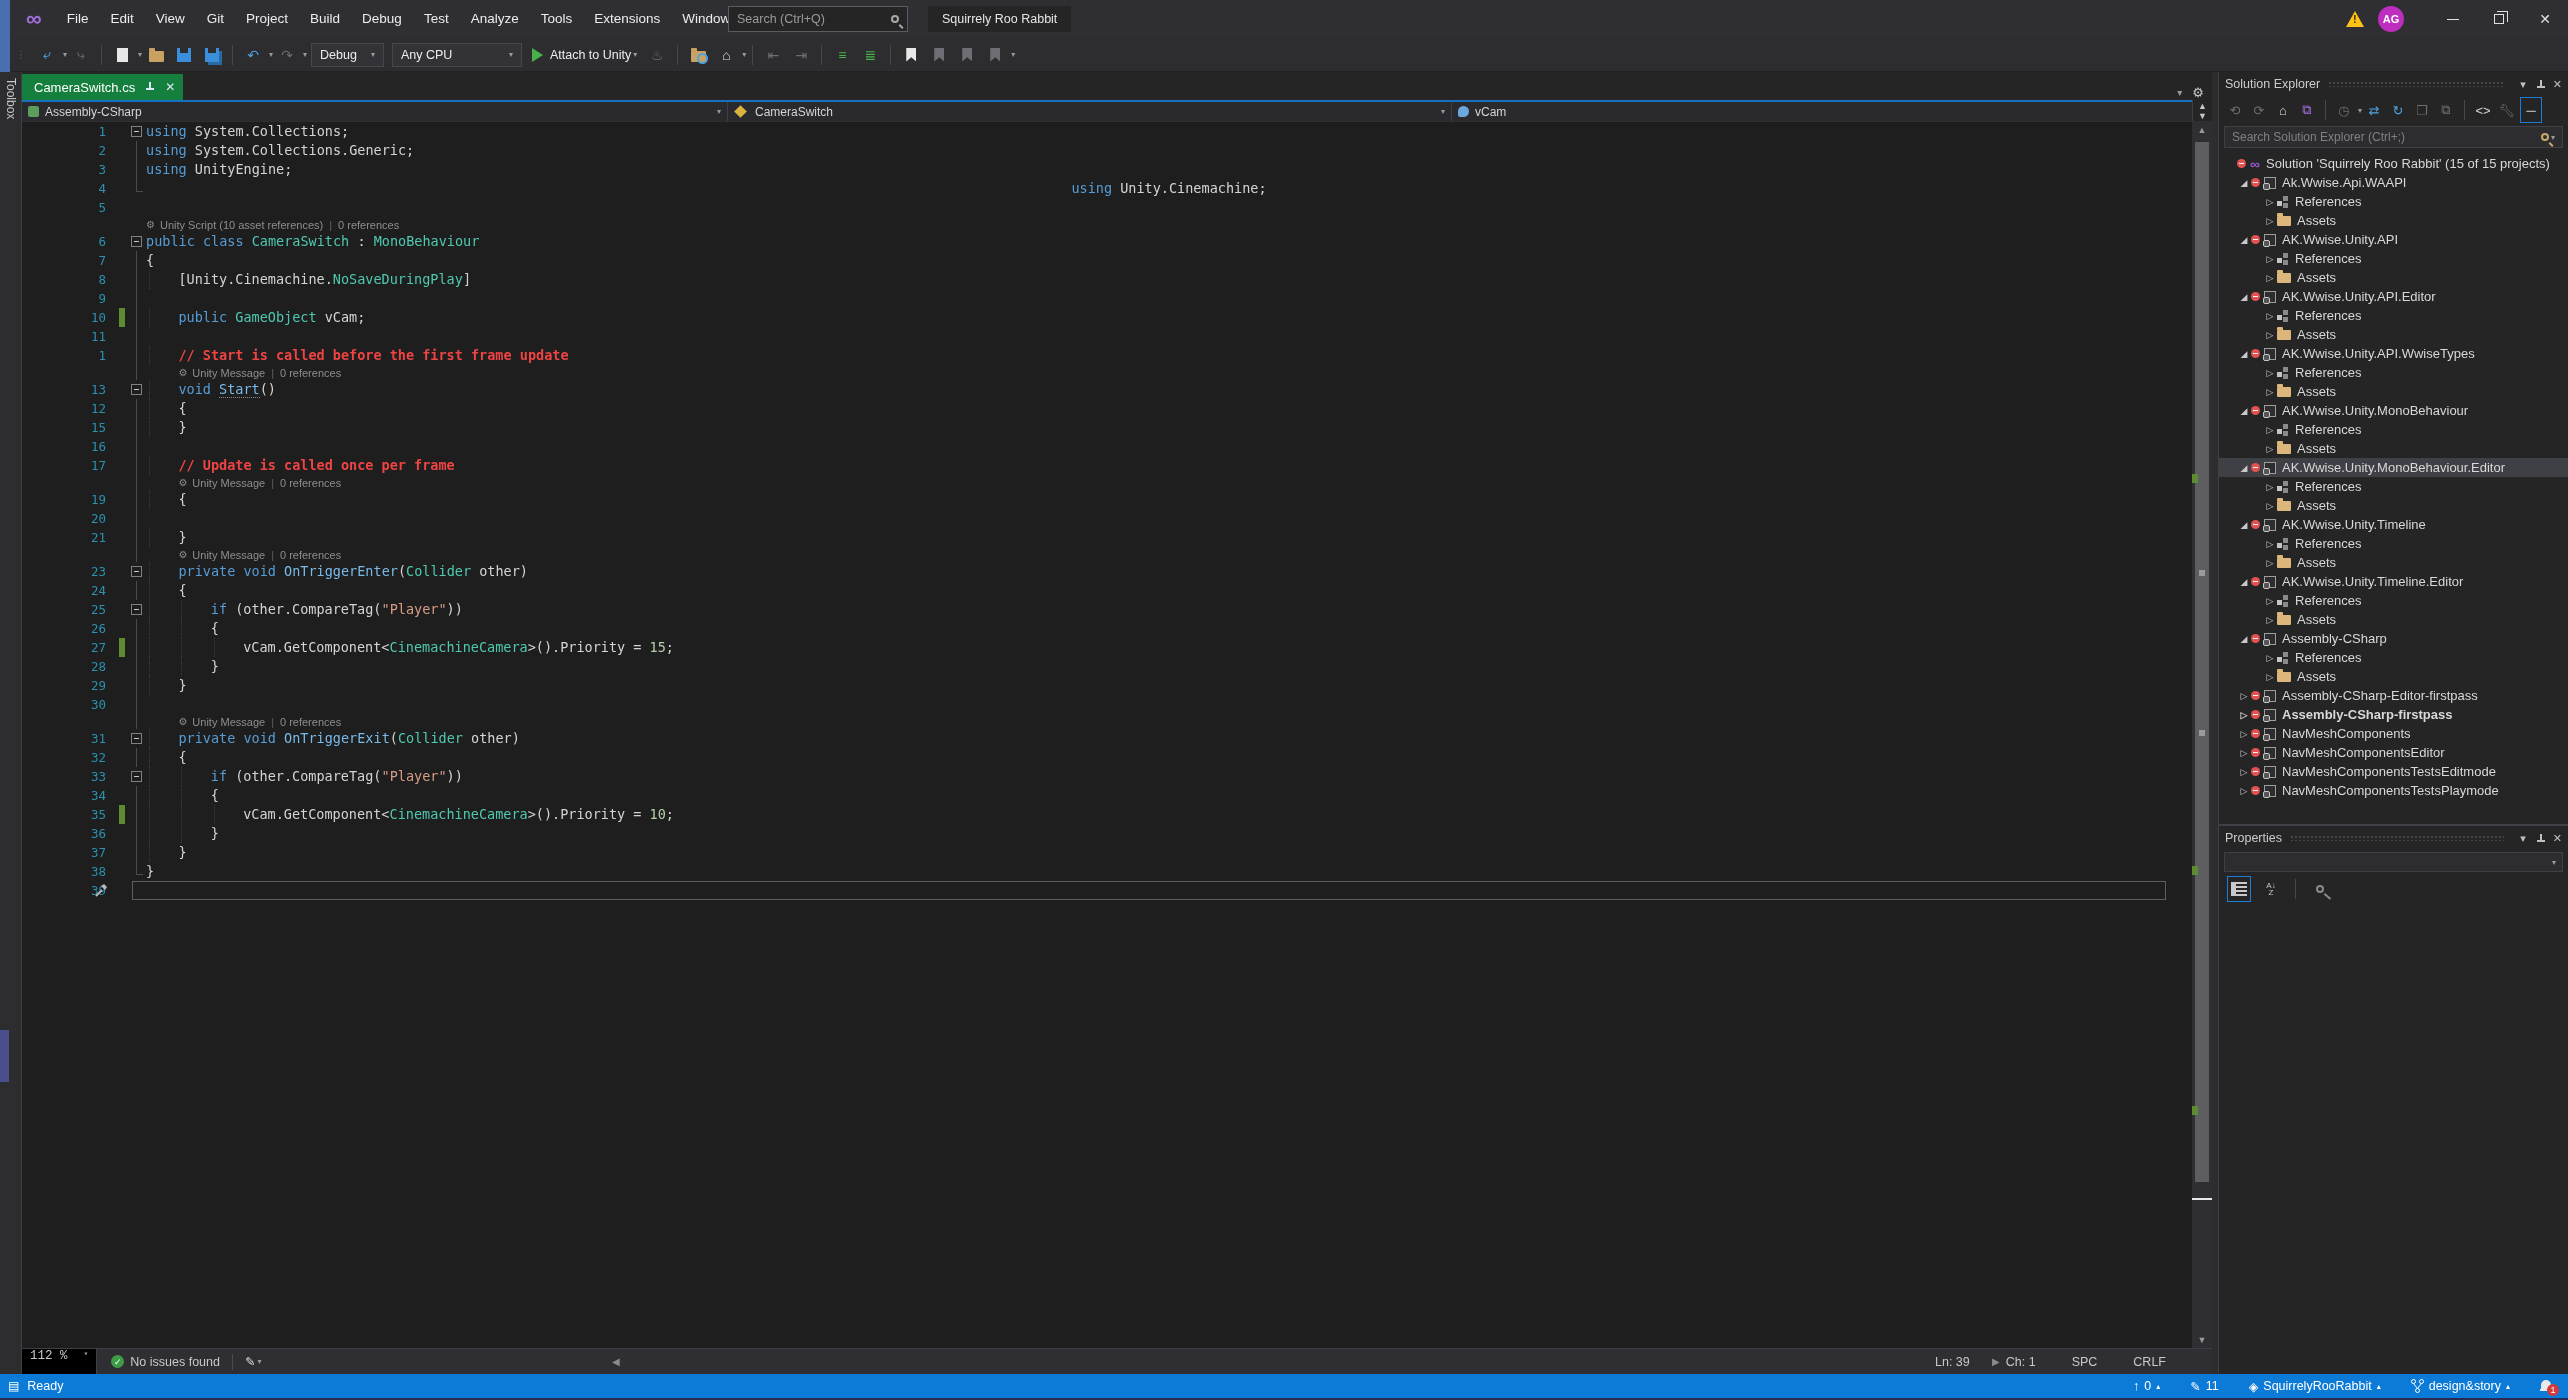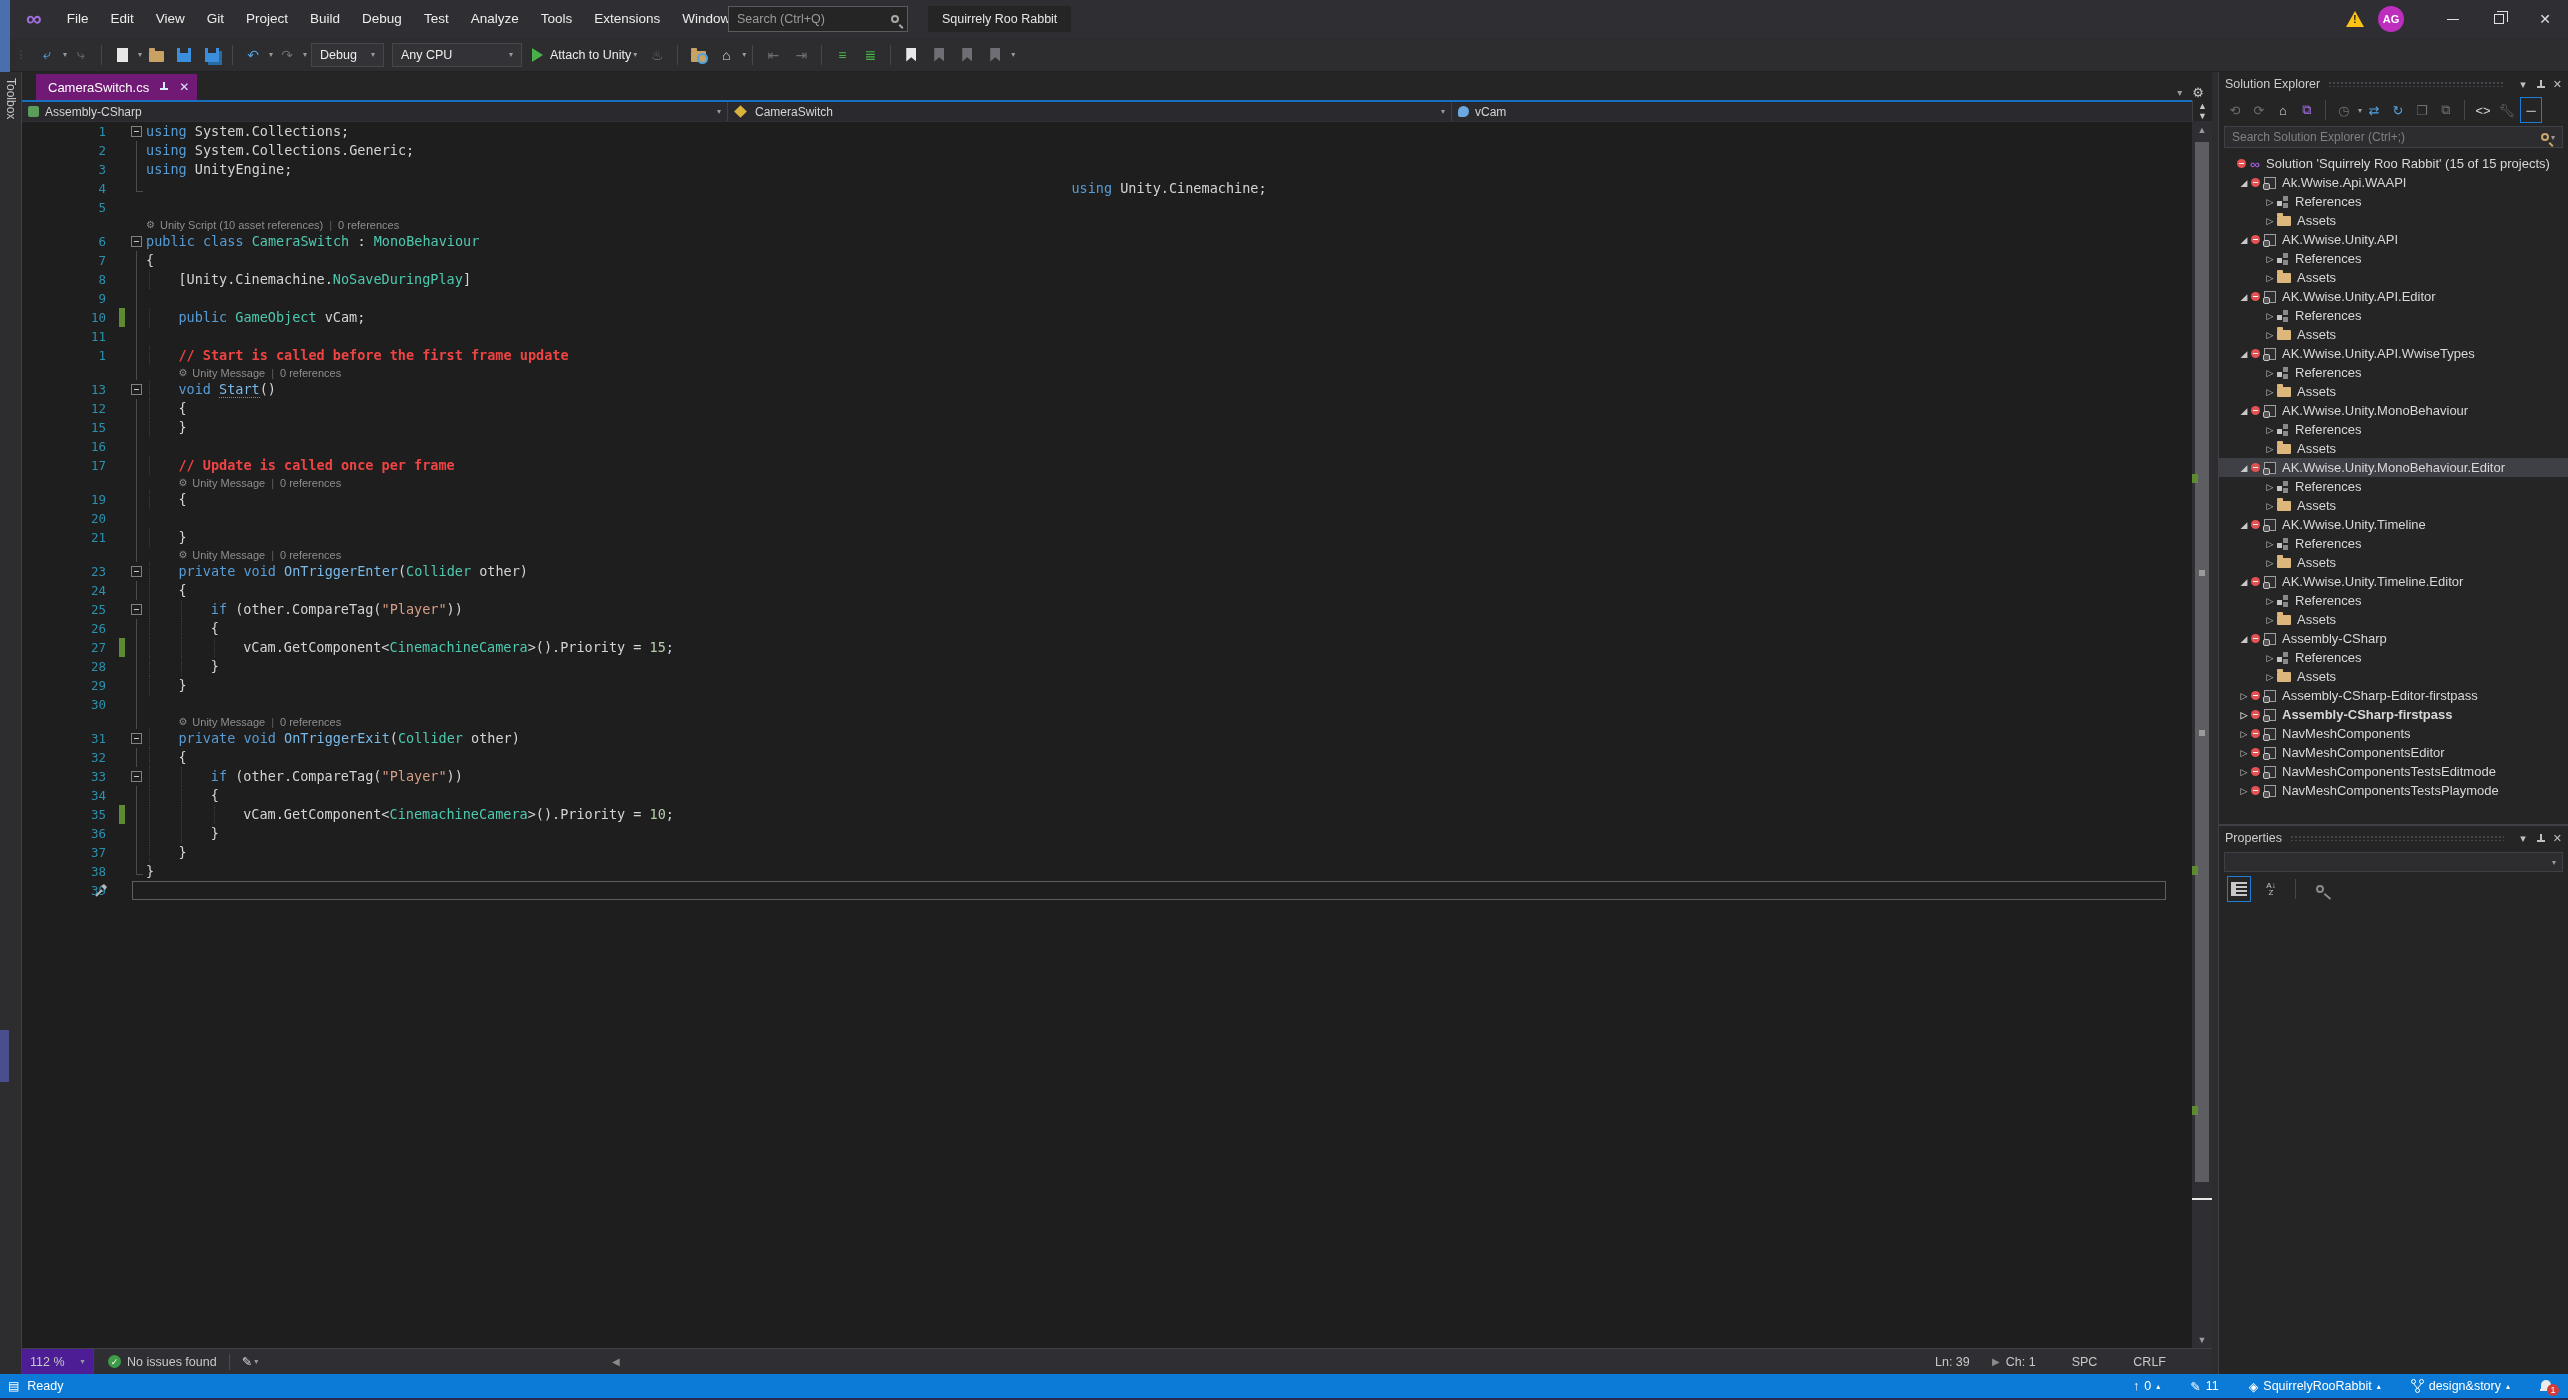--- a/index.html
+++ b/index.html
@@ -50,22 +50,22 @@
   .bookmark.dim{background:#6E6E74;}
 
   
   #toolbox-strip{position:absolute;left:0;top:72px;width:22px;height:1302px;background:#2D2D30;border-right:1px solid #3F3F46;}
   #toolbox-label{writing-mode:vertical-rl;color:#C8C8C8;font-size:12px;margin:6px 0 0 4px;}
   #purple-chip{position:absolute;left:0;top:1030px;width:9px;height:52px;background:#4A4E8C;}
 
   
   #docwell{position:absolute;left:22px;top:72px;width:2190px;height:1302px;background:#252526;}
   #tabrow{position:absolute;left:0;top:2px;width:100%;height:26px;display:flex;align-items:flex-end;}
-  #tab-active{height:26px;background:#701a75;color:#FFFFFF;font-size:13px;display:flex;align-items:center;
-     padding:0 8px 0 12px;margin-left:14px;}
+  #tab-active{height:26px;background:#15803d;color:#FFFFFF;font-size:13px;display:flex;align-items:center;
+     padding:0 8px 0 12px;}
   .tab-pin{width:10px;height:10px;position:relative;margin-left:10px;}
   .tab-pin::before{content:"";position:absolute;left:4px;top:0;width:2px;height:7px;background:#D8EAFB;}
   .tab-pin::after{content:"";position:absolute;left:1px;top:6px;width:8px;height:2px;background:#D8EAFB;}
   .tab-close{color:#D8EAFB;font-size:12px;margin-left:10px;}
   #tabrow-right{margin-left:auto;display:flex;align-items:center;gap:10px;margin-right:8px;color:#C8C8C8;}
   #blue-line{position:absolute;left:0;top:28px;width:100%;height:2px;background:#1670BF;}
   #breadcrumb{position:absolute;left:0;top:30px;width:100%;height:20px;background:#2A2A2E;display:flex;border-bottom:1px solid #2F2F33;}
   .bc-item{display:flex;align-items:center;font-size:12px;color:#D4D4D4;border-right:1px solid #3F3F46;padding:0 6px;}
   .bc-item .dd{margin-left:auto;padding-left:12px;}
   .bc-ico{width:11px;height:11px;margin-right:6px;}
@@ -105,21 +105,21 @@
      display:flex;align-items:center;justify-content:center;color:#C8C8C8;font-size:9px;}
   .varrow{position:absolute;left:0;width:20px;height:16px;color:#9A9A9A;font-size:9px;display:flex;align-items:center;justify-content:center;}
   #vthumb{position:absolute;left:3px;top:20px;width:14px;height:1040px;background:#6E6E73;opacity:.75;}
   .smark{position:absolute;width:6px;height:9px;background:#5E8A32;left:0;}
   .gmark{position:absolute;width:6px;height:6px;background:#9A9A9A;left:7px;}
   #caret-mark{position:absolute;left:0;width:20px;height:2px;background:#E8E8E8;}
 
   
   #edstatus{position:absolute;left:0;top:1276px;width:2190px;height:26px;background:#2F2F33;border-top:1px solid #3F3F46;
      display:flex;align-items:center;color:#C8C8C8;font-size:12.5px;}
-  #zoom-combo{display:flex;align-items:center;background:#4c1d95;height:100%;padding:0 8px;min-width:72px;border-right:1px solid #3F3F46;}
+  #zoom-combo{display:flex;background:#000000;height:100%;padding:0 8px;min-width:72px;border-right:1px solid #3F3F46;font-family:Liberation Mono, monospace;}
   #zoom-combo .dd{margin-left:16px;}
   .health-dot{width:13px;height:13px;border-radius:50%;background:#3E9C46;color:#fff;font-size:9px;display:flex;align-items:center;justify-content:center;margin:0 6px 0 14px;}
   .ed-sep{width:1px;height:16px;background:#4B4B50;margin:0 12px;}
   .hs-arrow{position:absolute;top:0;height:100%;display:flex;align-items:center;color:#8A8A8A;font-size:10px;}
   #ed-right{position:absolute;right:46px;top:0;height:100%;display:flex;align-items:center;gap:36px;}
 
   
   #splitter{position:absolute;left:2212px;top:72px;width:6px;height:1302px;background:#2D2D30;}
   #sidebar{position:absolute;left:2218px;top:72px;width:350px;height:1302px;background:#252526;border-left:1px solid #3F3F46;color:#D0D0D0;}
   .panel-head{display:flex;align-items:center;height:24px;padding:0 6px;color:#CCCCCC;font-size:12.5px;}

